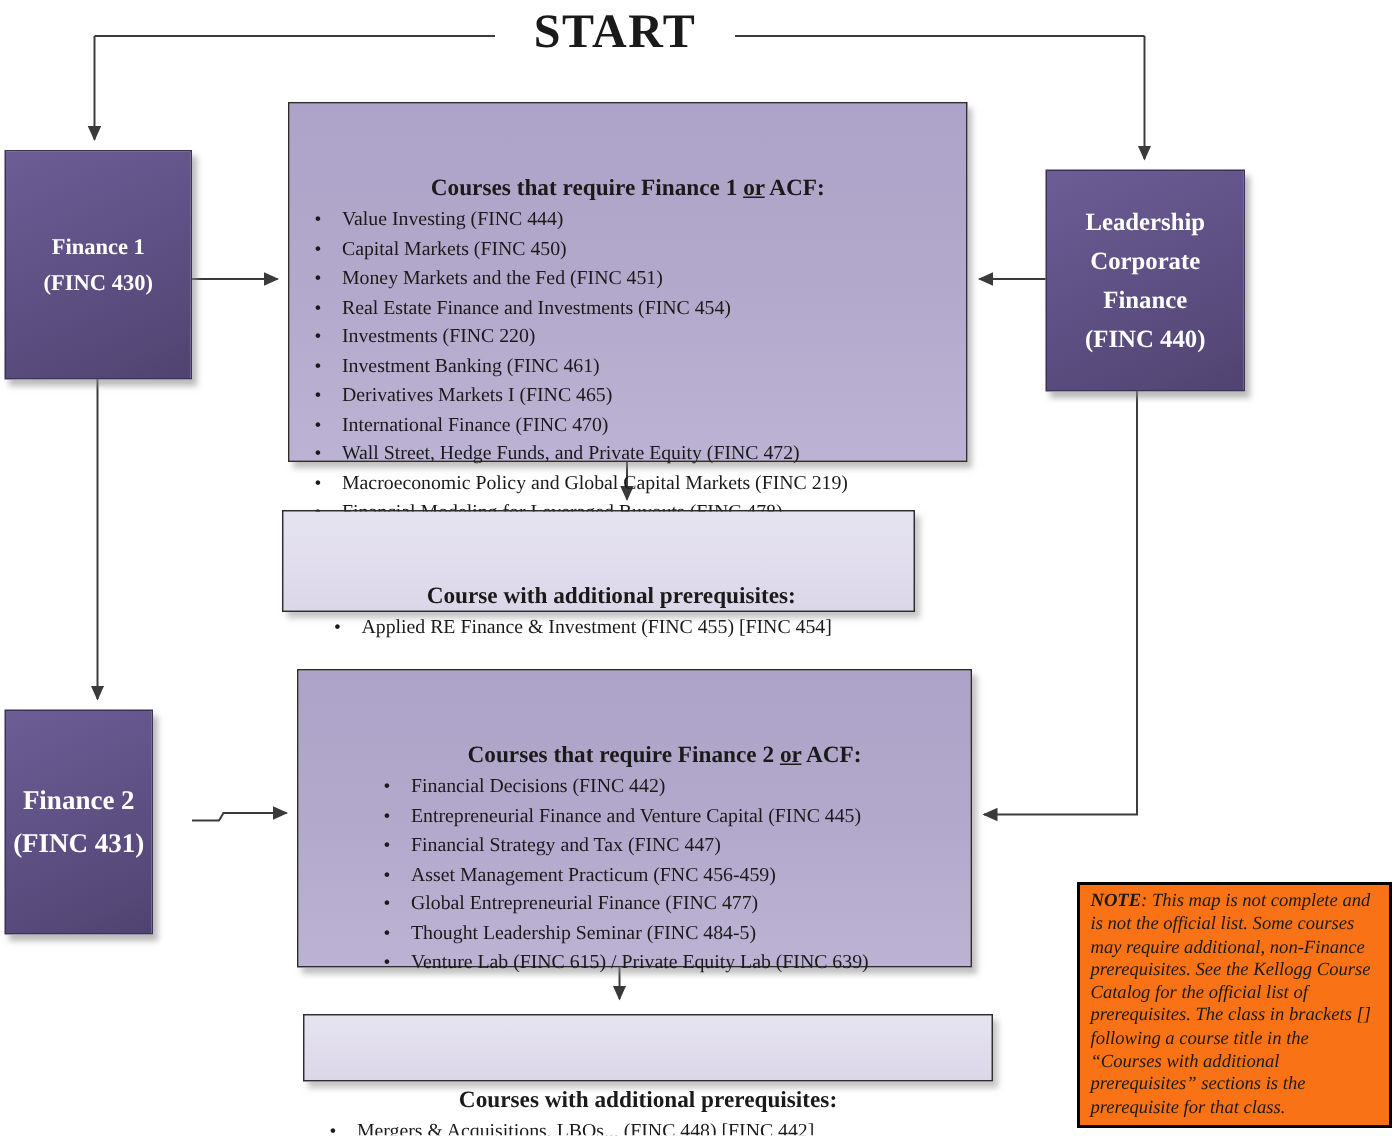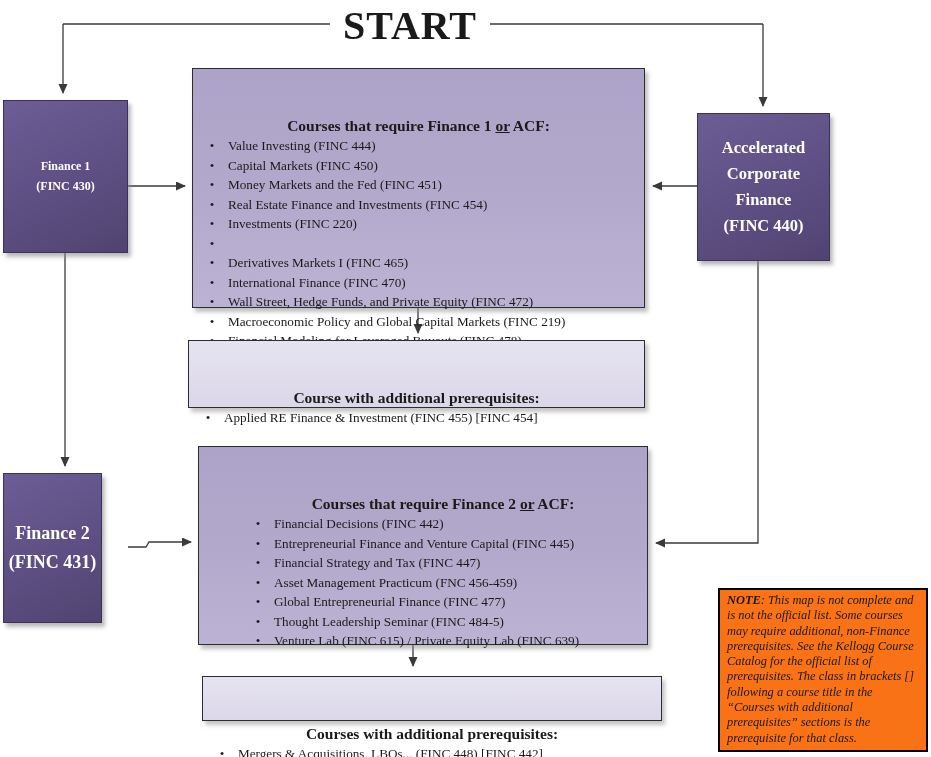--- a/index.html
+++ b/index.html
@@ -4,50 +4,50 @@
 <style>
   html,body { margin:0; padding:0; background:#ffffff; }
   .canvas {
     position:relative; width:931px; height:757px; background:#fff; overflow:hidden;
     font-family:"Liberation Serif","DejaVu Serif",serif; color:var(--text-dark,#1a1a1a);
   }
   svg.connectors { position:absolute; left:0; top:0; z-index:1; }
 
   .start {
     position:absolute; left:330px; top:2px; width:160px; text-align:center;
-    font-size:40px; font-weight:bold; letter-spacing:1px; z-index:2;
+    font-size:32px; font-weight:bold; letter-spacing:1px; z-index:2;
   }
 
   .flowbox {
     position:absolute; z-index:2; box-sizing:border-box;
     background:linear-gradient(155deg, var(--box-purple-light,#6c5e95) 0%, var(--box-purple,#5d4f82) 55%, var(--box-purple-dark,#514370) 100%);
     border:1px solid #3c3158; box-shadow:3px 4px 4px rgba(140,140,140,0.6);
     color:var(--text-light,#fff); font-weight:bold; text-align:center;
     display:flex; flex-direction:column; justify-content:center; align-items:center;
   }
-  .box-f1 { left:3px;  top:100px; width:125px; height:153px; font-size:12px; line-height:1.6; }
+  .box-f1 { left:3px;  top:100px; width:125px; height:153px; font-size:15px; line-height:1.6; }
   .box-f2 { left:3px;  top:473px; width:99px; height:150px; font-size:18px; line-height:1.6; }
   .box-acf{ left:697px; top:113px; width:133px; height:148px; font-size:16.5px; line-height:1.58; }
 
   .panel {
     position:absolute; z-index:2; box-sizing:border-box;
     background:linear-gradient(180deg, var(--panel-purple-light,#ada3c8) 0%, var(--panel-purple,#b2a9cc) 55%, var(--panel-purple-lighter,#bcb3d4) 100%);
     border:1px solid #2d2d2d; box-shadow:3px 4px 4px rgba(140,140,140,0.55);
     padding-top:2px;
   }
   .panel-1 { left:192px; top:68px;  width:453px; height:240px; }
   .panel-2 { left:198px; top:446px; width:450px; height:199px;padding-left:40px; }
 
   .panel-light {
     position:absolute; z-index:2; box-sizing:border-box;
     background:linear-gradient(180deg, var(--prereq-bg,#e6e3f1) 0%, var(--prereq-bg-dark,#dbd7e9) 100%);
     border:1px solid #2d2d2d; box-shadow:3px 4px 4px rgba(140,140,140,0.5);
     padding-top:2px;
   }
-  .prereq-1 { left:188px; top:340px; width:457px; height:68px; }
+  .prereq-1 { left:188px; top:340px; width:422px; height:68px;padding-left:17px; }
   .prereq-2 { left:202px; top:676px; width:460px; height:45px; }
 
   .panel-head { text-align:center; font-weight:bold; font-size:15.5px; line-height:21px;margin-top:44px; }
   .panel-head .or { text-decoration:underline; }
 
   ul.course-list { margin:0; padding:0; list-style:none; }
   ul.course-list li { display:flex; font-size:13.2px; line-height:19.5px; }
   ul.course-list .bullet { width:14px; margin-left:12px; margin-right:9px; text-align:center; font-size:13px; }
 
   .note-box {
@@ -85,21 +85,21 @@
 
   <div class="start">START</div>
 
   <div class="flowbox box-f1">
     <div>Finance 1</div>
     <div>(FINC 430)</div>
   </div>
 
   <div class="flowbox box-acf">
 
-      <div>Accelerated</div>
+      <div>Leadership</div>
 
       <div>Corporate</div>
 
       <div>Finance</div>
 
       <div>(FINC 440)</div>
     </div>
 
   <div class="panel panel-1">
     <div class="panel-head">
@@ -127,20 +127,21 @@
           <span class="item-text">Real Estate Finance and Investments (FINC 454)</span>
         </li>
 
         <li>
           <span class="bullet">•</span>
           <span class="item-text">Investments (FINC 220)</span>
         </li>
 
         <li>
           <span class="bullet">•</span>
+          <span class="item-text">Investment Banking (FINC 461)</span>
         </li>
 
         <li>
           <span class="bullet">•</span>
           <span class="item-text">Derivatives Markets I (FINC 465)</span>
         </li>
 
         <li>
           <span class="bullet">•</span>
           <span class="item-text">International Finance (FINC 470)</span>

